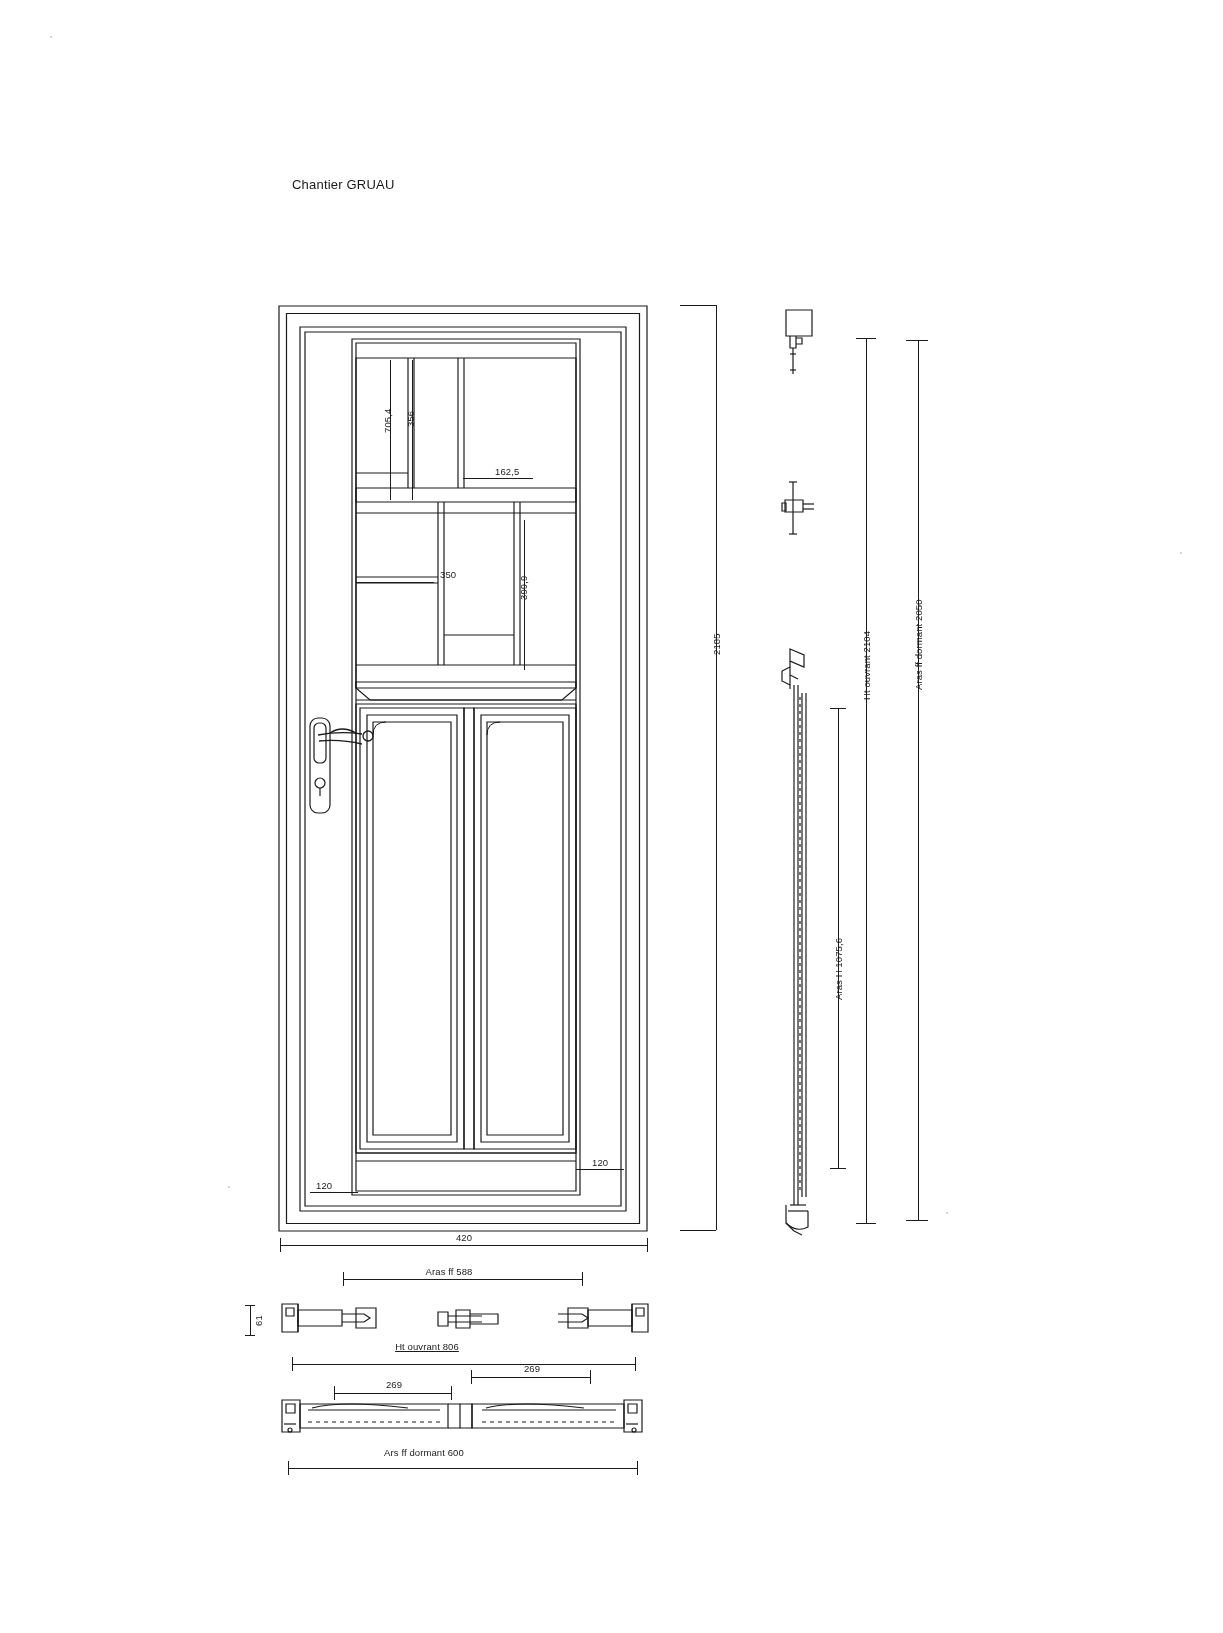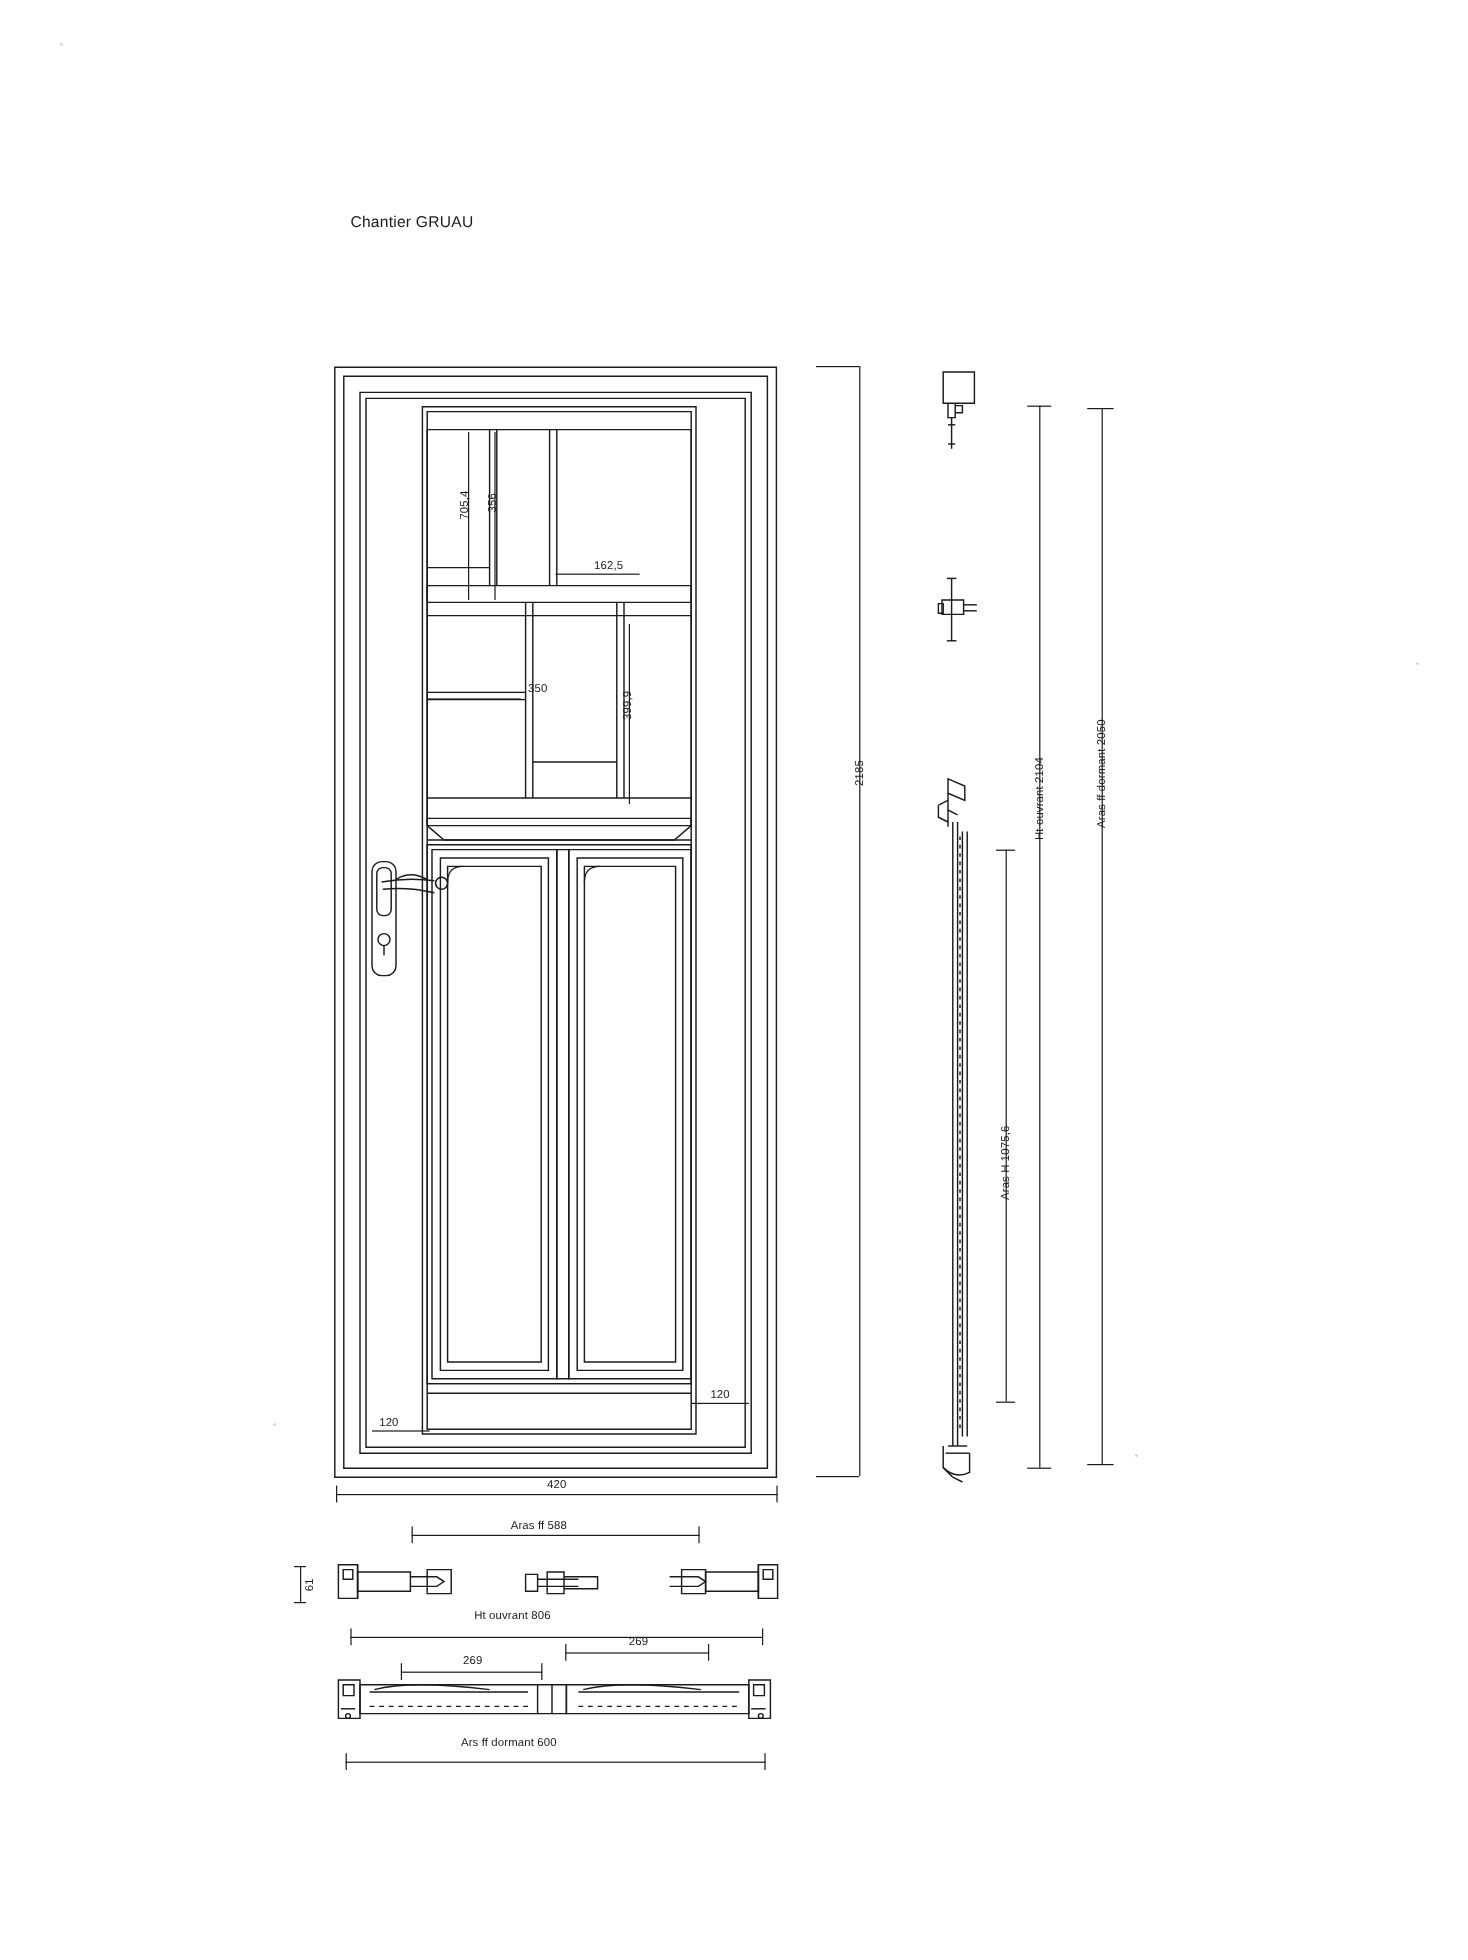--- a/index.html
+++ b/index.html
@@ -284,21 +284,21 @@
   <div class="lbl rot" style="left:253px;top:1326px;">61</div>
 
   <div class="ln h" style="left:343px;top:1279px;width:240px;"></div>
   <div class="ln v" style="left:343px;top:1272px;height:14px;"></div>
   <div class="ln v" style="left:582px;top:1272px;height:14px;"></div>
   <div class="lbl mid" style="left:425px;top:1266px;margin-left:24px;">Aras ff 588</div>
 
   <div class="ln h" style="left:292px;top:1364px;width:344px;"></div>
   <div class="ln v" style="left:292px;top:1357px;height:14px;"></div>
   <div class="ln v" style="left:635px;top:1357px;height:14px;"></div>
-  <div class="lbl mid" style="left:427px;top:1341px;">Ht ouvrant 806</div>
+  <div class="lbl mid" style="left:427px;top:1341px;text-decoration:underline;">Ht ouvrant 806</div>
 
   <svg width="420" height="60" viewBox="0 0 420 60" style="left:272px;top:1390px;">
     <g fill="none" stroke="#1b1b1b" stroke-width="1.2">
 
       <rect x="10" y="10" width="18" height="32"></rect>
       <rect x="14" y="14" width="9" height="9"></rect>
       <path d="M12 34 L24 34"></path>
 
       <path d="M28 14 L176 14 L176 38 L28 38 Z"></path>
       <path d="M36 20 L168 20"></path>

